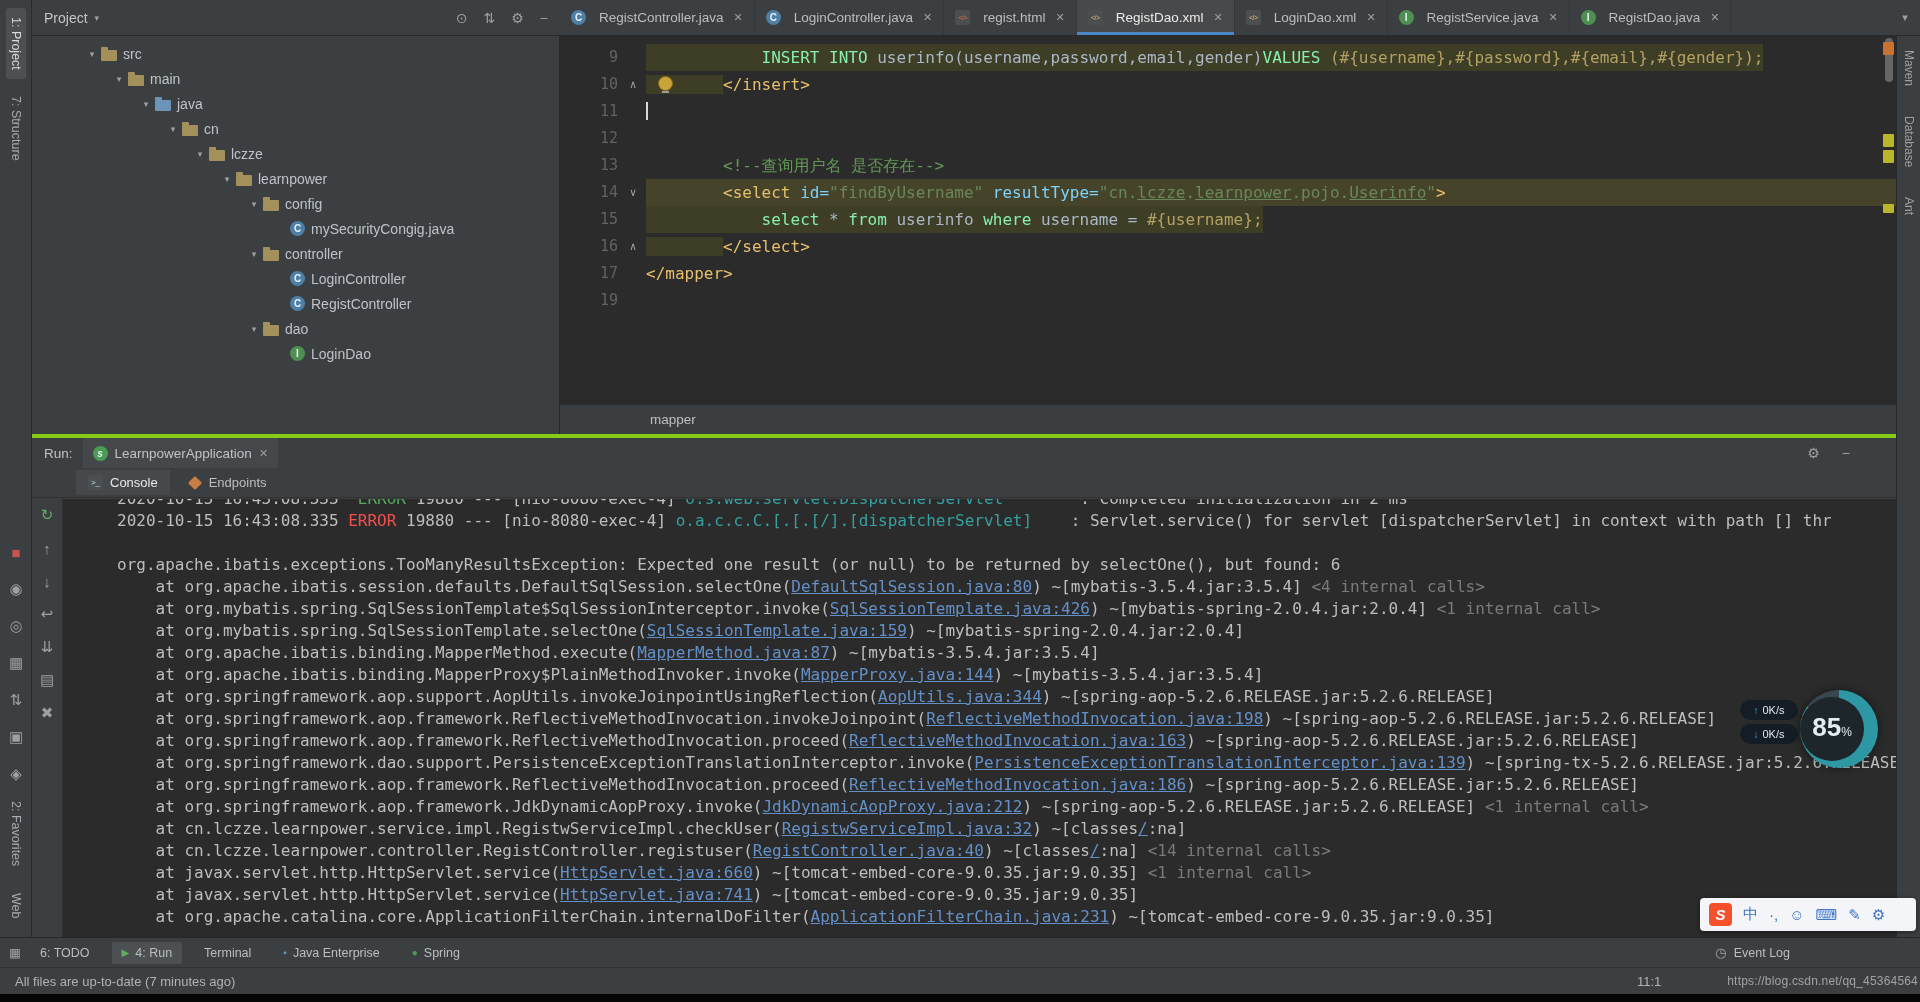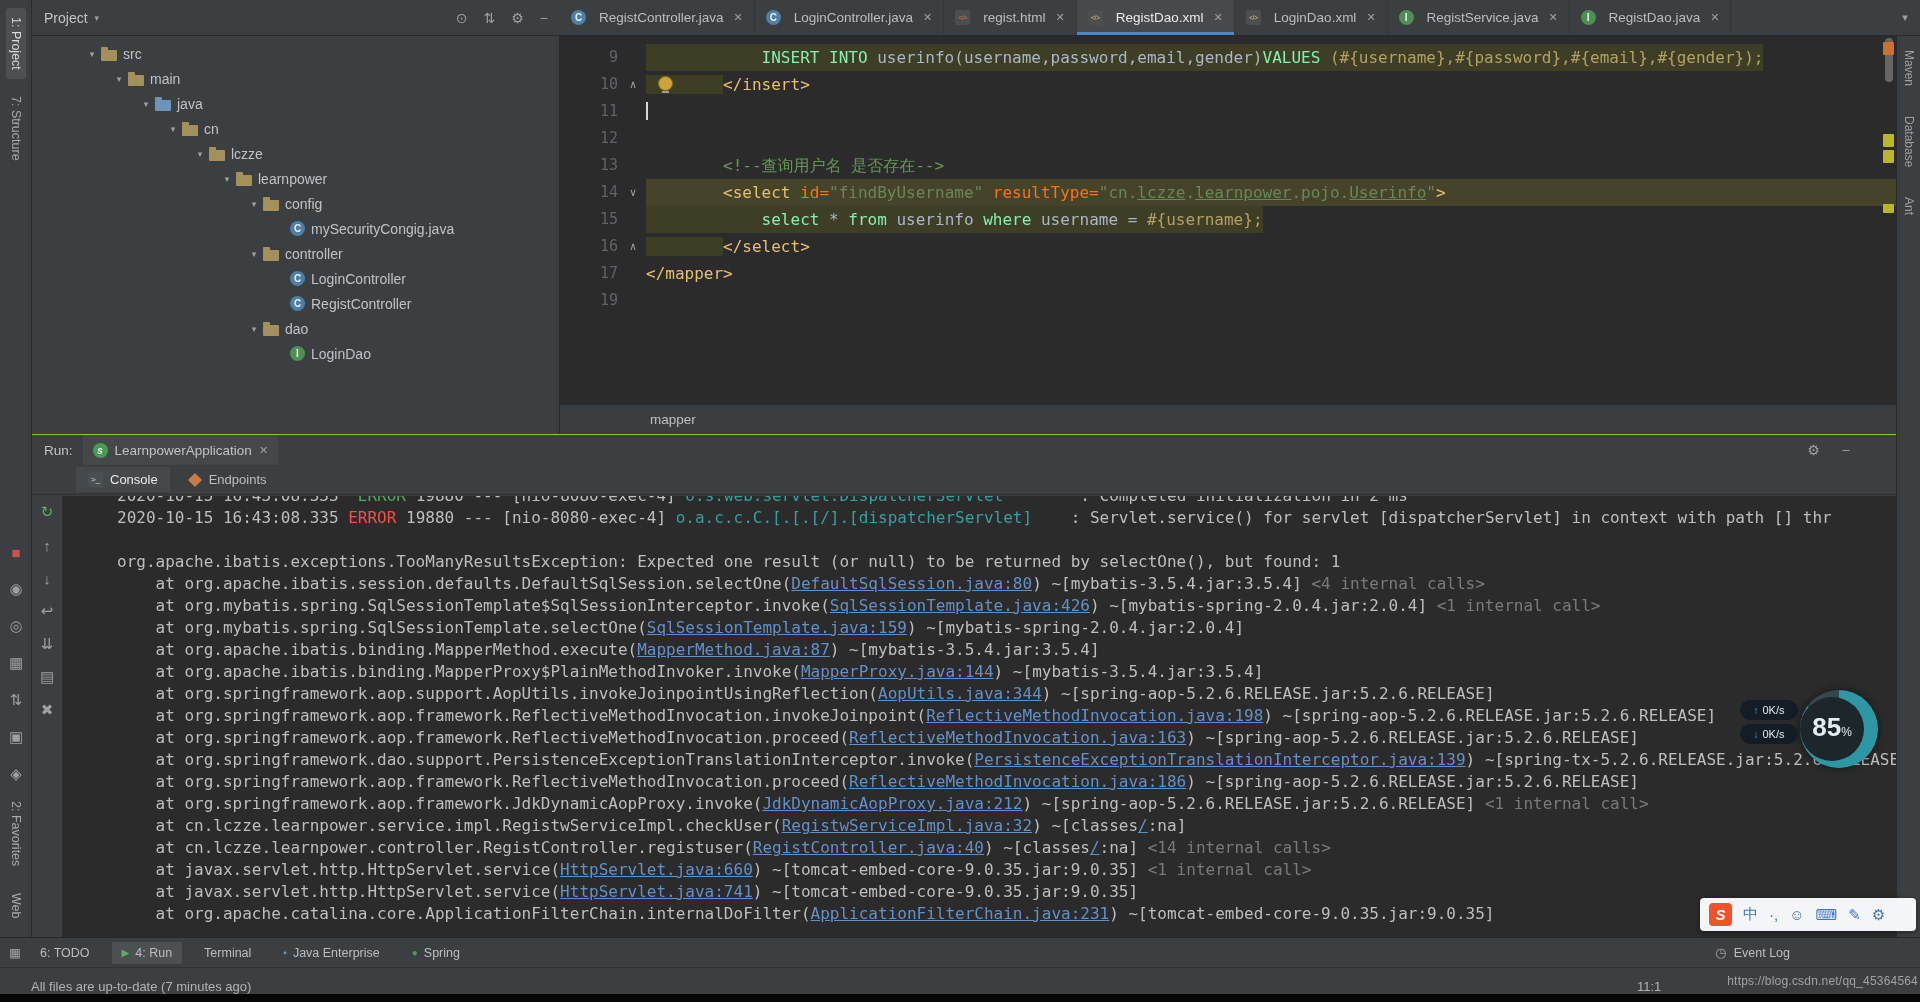--- a/index.html
+++ b/index.html
@@ -68,41 +68,41 @@
     font-size:16px;line-height:27px}
   .gut{width:86px;min-width:86px;position:relative;color:#606366;text-align:right;
     padding-right:28px;font-size:15px}
   .gfold{position:absolute;right:5px;top:0;color:#9da0a3;font-size:11px;width:16px;text-align:center;cursor:pointer}
   .ecode{flex:1;white-space:pre;position:relative;color:#a9b7c6}
   .wrap{display:inline-block;min-height:27px}
   .wrap.bgsql{background:#3e3d26}
   .eline.bgfull .ecode{background:#45442b}
   .sg-mb{background:#3e3d26}
   .sg-k{color:#86efac}.sg-p{color:#a9b7c6}.sg-m{color:#b3a162}.sg-t{color:#e8bf6a}
-  .sg-a{color:#f97316}.sg-s{color:#6a8759}.sg-u{color:#6a8759;text-decoration:underline}
+  .sg-a{color:#7dd3fc}.sg-s{color:#6a8759}.sg-u{color:#6a8759;text-decoration:underline}
   .sg-c{color:#629755}
   .caret{display:inline-block;width:2px;height:18px;background:#d8d8d8;vertical-align:-3px}
   .bulb{position:absolute;left:12px;top:5px;width:15px;height:15px;border-radius:50%;
     background:#c9a33c;border:1px solid #8a6914;cursor:pointer}
   .bulb::after{content:'';position:absolute;bottom:-3px;left:3px;width:7px;height:2px;background:#9b9b9b}
 
   
   #escroll{position:absolute;right:0;top:0;width:16px;height:100%}
   #escroll .thumb{position:absolute;right:3px;top:2px;width:8px;height:44px;
     background:rgba(255,255,255,.28);border-radius:4px}
   #escroll .mark{position:absolute;right:2px;width:11px;border-radius:1px}
 
   
   #breadcrumb{position:absolute;left:560px;top:404px;width:1336px;height:30px;background:#3b3e40;
     border-top:1px solid #2d2d2d;display:flex;align-items:center;padding-left:90px;color:#bdc0c3;
     font-size:13.5px;z-index:3}
 
   
   #runpanel{position:absolute;left:32px;top:434px;width:1864px;height:503px;background:#3c3f41;
-    border-top:1px solid #84cc16;z-index:4}
+    border-top:4px solid #84cc16;z-index:4}
   #run-header{height:30px;display:flex;align-items:center;padding-left:12px;font-size:13.5px;color:#c0c3c6}
   #run-label{margin-right:10px}
   .run-tab{display:flex;align-items:center;gap:7px;background:#45484a;height:30px;padding:0 10px;cursor:pointer}
   #run-tab-close{color:#9da0a3;font-size:11px}
   #run-header-icons{margin-left:auto;margin-right:46px;display:flex;gap:22px;color:#9da0a3;font-size:14px}
   #run-tabs{height:30px;display:flex;align-items:center;padding-left:44px;gap:6px;
     border-bottom:1px solid #323232}
   .rtab{display:flex;align-items:center;gap:7px;padding:5px 12px;font-size:13px;color:#bbbec1;cursor:pointer}
   .rtab.active{background:#46494b;color:#e8e8e8}
   #run-body{position:absolute;left:0;top:61px;right:0;bottom:0;display:flex}
@@ -125,21 +125,21 @@
   #statusbar{position:absolute;left:0;top:937px;width:1920px;height:30px;background:#3c3f41;
     border-top:1px solid #282828;display:flex;align-items:center;font-size:12.5px;color:#bbbec1;z-index:7}
   #sb-switcher{width:30px;text-align:center;color:#9da0a3;cursor:pointer}
   .sbitem{display:flex;align-items:center;gap:6px;padding:4px 10px;margin-right:12px;
     cursor:pointer;border-radius:2px;white-space:nowrap}
   .sbitem.active{background:#4c5053}
   .sbico{font-size:10px}
   #eventlog{margin-left:auto;margin-right:130px;display:flex;gap:7px;align-items:center;cursor:pointer}
   #eventlog-icon{font-size:13px;color:#9da0a3}
   #infobar{position:absolute;left:0;top:967px;width:1920px;height:27px;background:#3c3f41;
-    border-top:1px solid #323232;display:flex;align-items:flex-end;padding-left:31px;font-size:13px;
+    border-top:1px solid #323232;display:flex;align-items:center;padding-left:15px;font-size:13px;
     color:#b0b3b5;z-index:7}
   #caretpos{position:absolute;left:1637px;cursor:pointer}
   #blackstrip{position:absolute;left:0;top:994px;width:1920px;height:8px;background:#050505;z-index:8}
 
   
   #gauge{position:absolute;left:1800px;top:690px;width:78px;height:78px;border-radius:50%;
     background:conic-gradient(#2e97a4 0 85%,#37474f 85% 100%);display:flex;align-items:center;
     z-index:20;box-shadow:0 0 8px rgba(0,0,0,.55)}
   #gauge-inner{width:64px;height:64px;border-radius:50%;background:#1c262b;display:flex;
     align-items:baseline;justify-content:center;color:#e3edf2;padding-top:17px}
@@ -400,21 +400,21 @@
           <div class="tbico">↓</div>
           <div class="tbico">↩</div>
           <div class="tbico">⇊</div>
           <div class="tbico">▤</div>
           <div class="tbico">✖</div>
         </div>
       <div id="console">
           <div class="cline clip"><span class="cs-t">2020-10-15 16:43:08.333  </span><span class="cs-i">ERROR</span><span class="cs-t"> 19880 --- [nio-8080-exec-4] </span><span class="cs-g">o.s.web.servlet.DispatcherServlet       </span><span class="cs-t"> : Completed initialization in 2 ms</span></div>
           <div class="cline"><span class="cs-t">2020-10-15 16:43:08.335 </span><span class="cs-e">ERROR</span><span class="cs-t"> 19880 --- [nio-8080-exec-4] </span><span class="cs-g">o.a.c.c.C.[.[.[/].[dispatcherServlet]   </span><span class="cs-t"> : Servlet.service() for servlet [dispatcherServlet] in context with path [] thr</span></div>
           <div class="cline"></div>
-          <div class="cline"><span class="cs-t">org.apache.ibatis.exceptions.TooManyResultsException: Expected one result (or null) to be returned by selectOne(), but found: 1</span></div>
+          <div class="cline"><span class="cs-t">org.apache.ibatis.exceptions.TooManyResultsException: Expected one result (or null) to be returned by selectOne(), but found: 6</span></div>
           <div class="cline"><span class="cs-t">    at org.apache.ibatis.session.defaults.DefaultSqlSession.selectOne(</span><span class="cs-l">DefaultSqlSession.java:80</span><span class="cs-t">) ~[mybatis-3.5.4.jar:3.5.4] </span><span class="cs-d">&lt;4 internal calls&gt;</span></div>
           <div class="cline"><span class="cs-t">    at org.mybatis.spring.SqlSessionTemplate$SqlSessionInterceptor.invoke(</span><span class="cs-l">SqlSessionTemplate.java:426</span><span class="cs-t">) ~[mybatis-spring-2.0.4.jar:2.0.4] </span><span class="cs-d">&lt;1 internal call&gt;</span></div>
           <div class="cline"><span class="cs-t">    at org.mybatis.spring.SqlSessionTemplate.selectOne(</span><span class="cs-l">SqlSessionTemplate.java:159</span><span class="cs-t">) ~[mybatis-spring-2.0.4.jar:2.0.4]</span></div>
           <div class="cline"><span class="cs-t">    at org.apache.ibatis.binding.MapperMethod.execute(</span><span class="cs-l">MapperMethod.java:87</span><span class="cs-t">) ~[mybatis-3.5.4.jar:3.5.4]</span></div>
           <div class="cline"><span class="cs-t">    at org.apache.ibatis.binding.MapperProxy$PlainMethodInvoker.invoke(</span><span class="cs-l">MapperProxy.java:144</span><span class="cs-t">) ~[mybatis-3.5.4.jar:3.5.4]</span></div>
           <div class="cline"><span class="cs-t">    at org.springframework.aop.support.AopUtils.invokeJoinpointUsingReflection(</span><span class="cs-l">AopUtils.java:344</span><span class="cs-t">) ~[spring-aop-5.2.6.RELEASE.jar:5.2.6.RELEASE]</span></div>
           <div class="cline"><span class="cs-t">    at org.springframework.aop.framework.ReflectiveMethodInvocation.invokeJoinpoint(</span><span class="cs-l">ReflectiveMethodInvocation.java:198</span><span class="cs-t">) ~[spring-aop-5.2.6.RELEASE.jar:5.2.6.RELEASE]</span></div>
           <div class="cline"><span class="cs-t">    at org.springframework.aop.framework.ReflectiveMethodInvocation.proceed(</span><span class="cs-l">ReflectiveMethodInvocation.java:163</span><span class="cs-t">) ~[spring-aop-5.2.6.RELEASE.jar:5.2.6.RELEASE]</span></div>
           <div class="cline"><span class="cs-t">    at org.springframework.dao.support.PersistenceExceptionTranslationInterceptor.invoke(</span><span class="cs-l">PersistenceExceptionTranslationInterceptor.java:139</span><span class="cs-t">) ~[spring-tx-5.2.6.RELEASE.jar:5.2.6.RELEASE]</span></div>
           <div class="cline"><span class="cs-t">    at org.springframework.aop.framework.ReflectiveMethodInvocation.proceed(</span><span class="cs-l">ReflectiveMethodInvocation.java:186</span><span class="cs-t">) ~[spring-aop-5.2.6.RELEASE.jar:5.2.6.RELEASE]</span></div>

